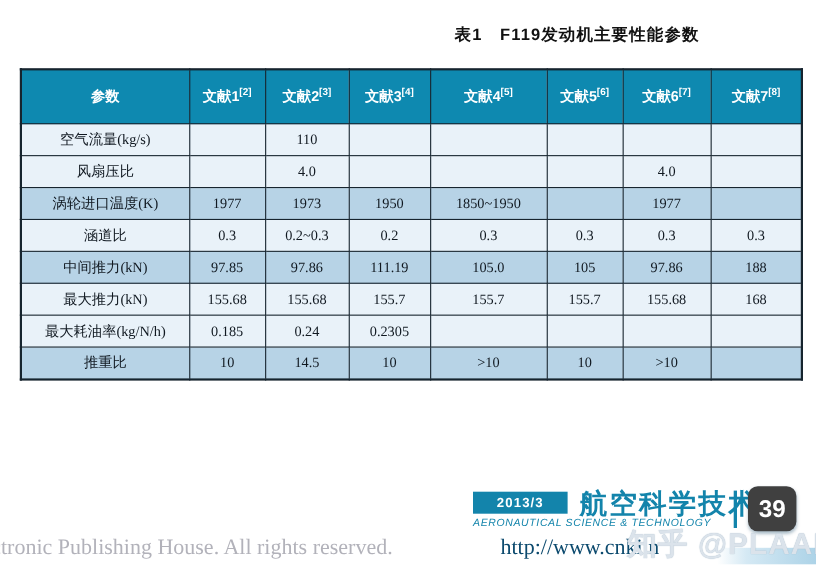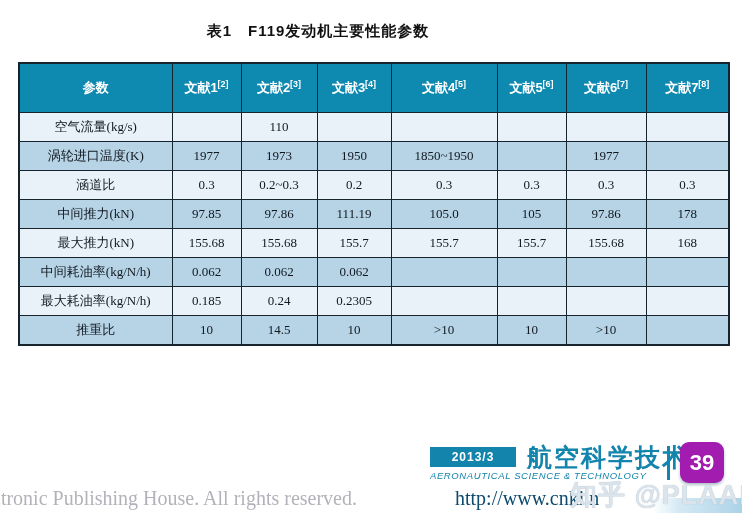--- a/index.html
+++ b/index.html
@@ -5,21 +5,21 @@
   html,body{margin:0;padding:0;}
   .page{
     position:relative;
     width:742px;height:520px;
     background:#ffffff;
     overflow:hidden;
     font-family:"Liberation Sans", sans-serif;
   }
   .title{
     position:absolute;top:22px;left:0;width:636px;
-    text-align:center;
+    text-align:right;
     font-size:15px;font-weight:bold;color:#111;
     letter-spacing:1px;
     font-family:"Liberation Sans", sans-serif;
   }
   table.paramtable{
     position:absolute;left:18px;top:62px;
     border-collapse:collapse;table-layout:fixed;
     width:710px;
     border:2px solid #16242e;
     font-family:"Liberation Serif", serif;
@@ -60,21 +60,21 @@
     position:absolute;left:430px;top:470px;
     color:#1384ab;font-size:9.5px;font-style:italic;
     letter-spacing:0.6px;white-space:nowrap;
   }
   .v-bar{
     position:absolute;left:667px;top:446px;width:3px;height:34px;
     background:#1384ab;
   }
   .page-num{
     position:absolute;left:680px;top:442px;width:44px;height:41px;
-    background:#a21caf;border-radius:9px;
+    background:#404040;border-radius:9px;
     color:#ffffff;font-size:22px;font-weight:bold;
     display:flex;align-items:center;justify-content:center;
     box-shadow:0 2px 3px rgba(20,70,100,.35);
   }
   
   .wm-line{
     position:absolute;left:-8px;top:487px;
     color:#b2b2ba;font-size:20px;
     font-family:"Liberation Serif", serif;
     white-space:nowrap;
@@ -131,20 +131,30 @@
         <tr class="row-light">
           <td>空气流量(kg/s)</td>
           <td></td>
           <td>110</td>
           <td></td>
           <td></td>
           <td></td>
           <td></td>
           <td></td>
         </tr>
+        <tr class="row-light">
+          <td>风扇压比</td>
+          <td></td>
+          <td>4.0</td>
+          <td></td>
+          <td></td>
+          <td></td>
+          <td>4.0</td>
+          <td></td>
+        </tr>
         <tr class="row-mid">
           <td>涡轮进口温度(K)</td>
           <td>1977</td>
           <td>1973</td>
           <td>1950</td>
           <td>1850~1950</td>
           <td></td>
           <td>1977</td>
           <td></td>
         </tr>
@@ -159,42 +169,32 @@
           <td>0.3</td>
         </tr>
         <tr class="row-mid">
           <td>中间推力(kN)</td>
           <td>97.85</td>
           <td>97.86</td>
           <td>111.19</td>
           <td>105.0</td>
           <td>105</td>
           <td>97.86</td>
-          <td>178</td>
+          <td>188</td>
         </tr>
         <tr class="row-light">
           <td>最大推力(kN)</td>
           <td>155.68</td>
           <td>155.68</td>
           <td>155.7</td>
           <td>155.7</td>
           <td>155.7</td>
           <td>155.68</td>
           <td>168</td>
         </tr>
-        <tr class="row-mid">
-          <td>中间耗油率(kg/N/h)</td>
-          <td>0.062</td>
-          <td>0.062</td>
-          <td>0.062</td>
-          <td></td>
-          <td></td>
-          <td></td>
-          <td></td>
-        </tr>
         <tr class="row-light">
           <td>最大耗油率(kg/N/h)</td>
           <td>0.185</td>
           <td>0.24</td>
           <td>0.2305</td>
           <td></td>
           <td></td>
           <td></td>
           <td></td>
         </tr>

